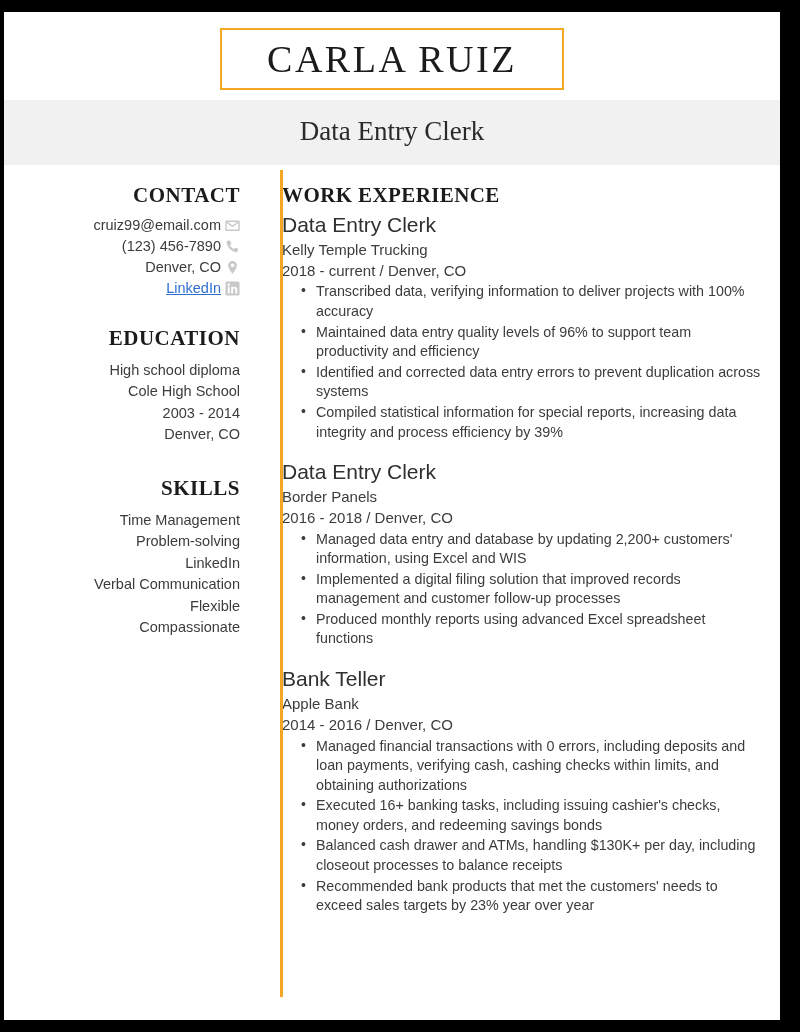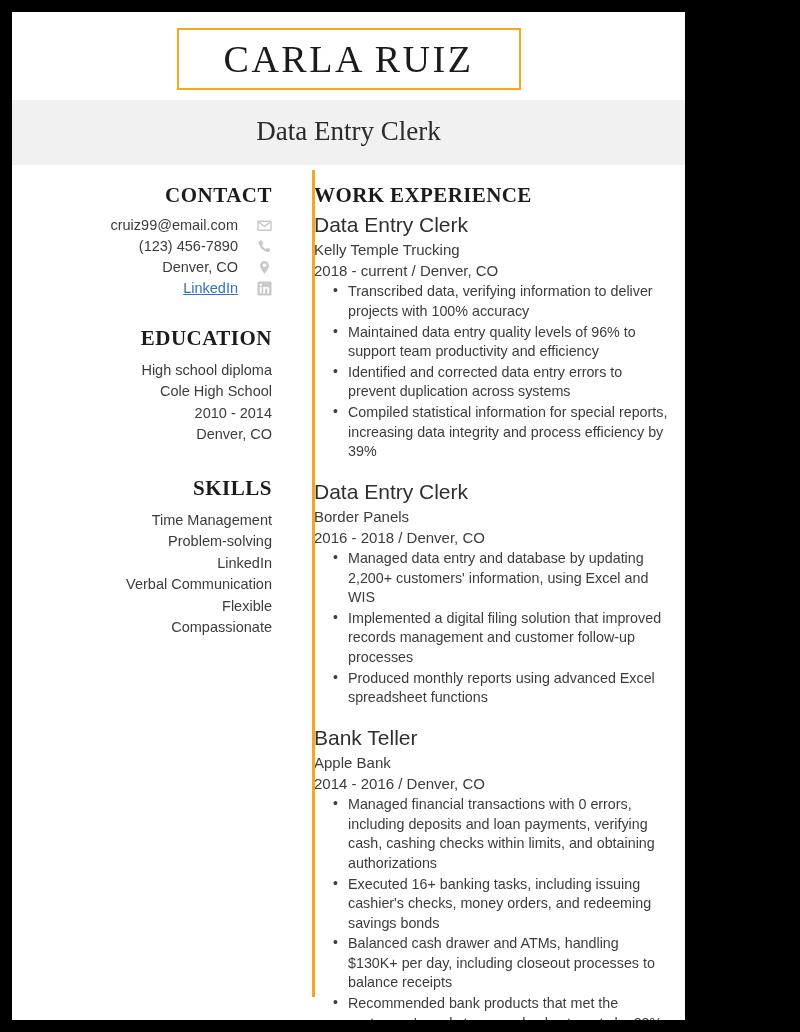--- a/index.html
+++ b/index.html
@@ -8,23 +8,23 @@
     background: #000000;
   }
   body {
     width: 800px;
     height: 1032px;
     font-family: "Liberation Sans", sans-serif;
     overflow: hidden;
   }
   .page {
     position: absolute;
-    left: 12px;
+    left: 4px;
     top: 12px;
-    width: 673px;
+    width: 776px;
     height: 1008px;
     background: #ffffff;
     overflow: hidden;
   }
 
   
   .header {
     position: relative;
     height: 153px;
   }
@@ -66,21 +66,20 @@
     font-family: "Liberation Serif", serif;
     font-size: 27px;
     color: #2a2a2a;
   }
 
   
   .body {
     position: relative;
     display: flex;
     padding-top: 18px;
-    margin-left: 24px;
   }
   .sidebar {
     width: 250px;
     flex: 0 0 250px;
     text-align: right;
     padding-right: 14px;
     box-sizing: border-box;
   }
   .divider {
     position: absolute;
@@ -105,21 +104,21 @@
     letter-spacing: 0.5px;
     color: #1b1b1b;
     margin-bottom: 9px;
   }
   .side-block { margin-bottom: 30px; }
 
   .contact-row {
     display: flex;
     align-items: center;
     justify-content: flex-end;
-    gap: 19px;
+    gap: 4px;
     margin-bottom: 5px;
     font-size: 14.5px;
     color: #3c3c3c;
   }
   .contact-row .ico {
     width: 15px;
     height: 15px;
     flex: 0 0 15px;
     display: flex;
     align-items: center;
@@ -245,21 +244,21 @@
                 <path d="M6.6 6.2 L8.5 6.2 L8.5 7.2 C8.9 6.5 9.7 6.1 10.6 6.1 C12.2 6.1 13 7.1 13 9 L13 13.2 L11 13.2 L11 9.4 C11 8.4 10.6 7.9 9.8 7.9 C9 7.9 8.6 8.4 8.6 9.4 L8.6 13.2 L6.6 13.2 Z" fill="#ffffff"></path>
               </svg>
           </span>
         </div>
       </div>
 
       <div class="side-block">
         <div class="side-heading">EDUCATION</div>
         <div class="side-line">High school diploma</div>
         <div class="side-line">Cole High School</div>
-        <div class="side-line">2010 - 2014</div>
+        <div class="side-line">2003 - 2014</div>
         <div class="side-line">Denver, CO</div>
       </div>
 
       <div class="side-block">
         <div class="side-heading">SKILLS</div>
         <div class="side-line">Time Management</div>
         <div class="side-line">Problem-solving</div>
         <div class="side-line">LinkedIn</div>
         <div class="side-line">Verbal Communication</div>
         <div class="side-line">Flexible</div>

